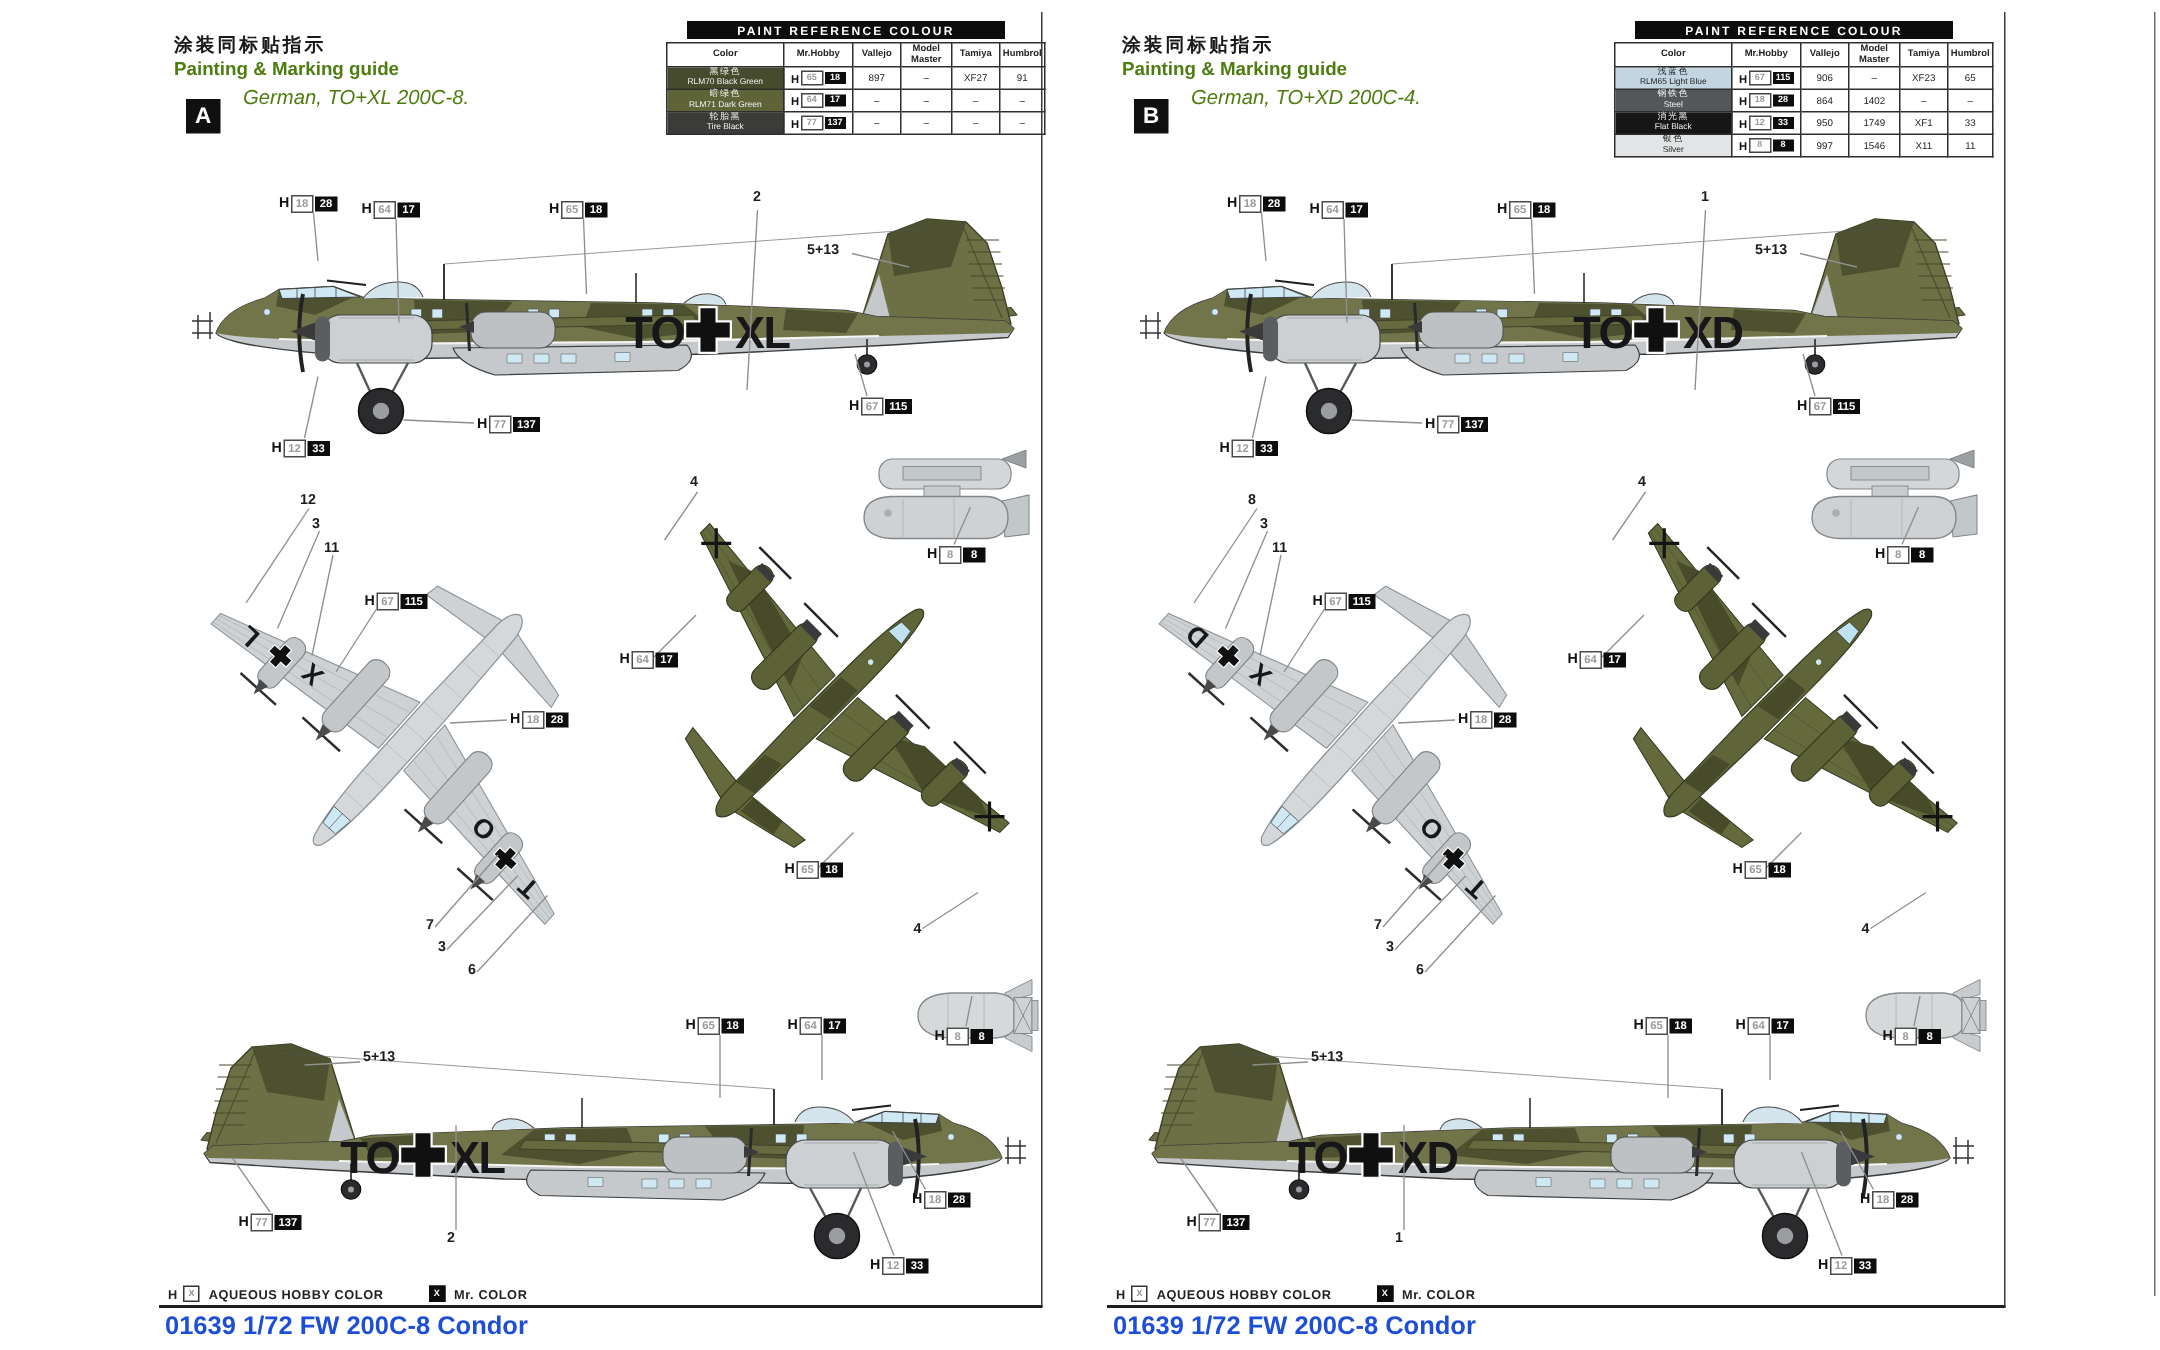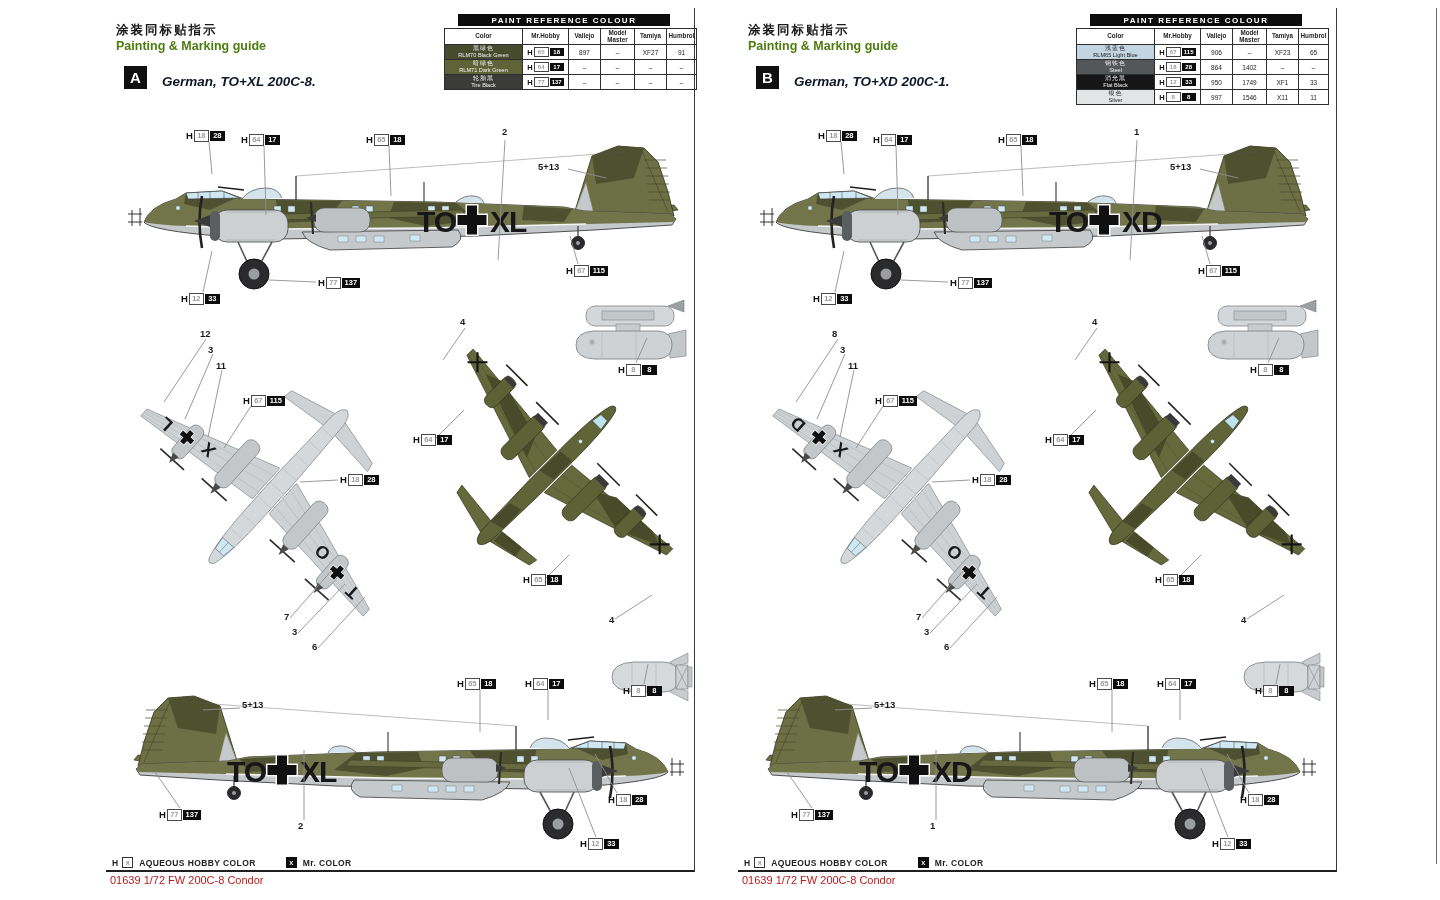--- a/index.html
+++ b/index.html
@@ -6,21 +6,21 @@
   body{width:1440px;height:900px;background:#ffffff;position:relative;overflow:hidden;
        font-family:"Liberation Sans",sans-serif;-webkit-font-smoothing:antialiased;}
   .page{position:absolute;top:8px;height:862px;background:#fff;
         border-right:1.3px solid #3a3a3a;border-bottom:2px solid #1f1f1f;}
   #panel-0{left:106px;width:588px;}
   #panel-1{left:738px;width:598px;}
   .heading-cn{position:absolute;left:10px;top:14px;font-size:12.5px;font-weight:700;color:#1a1a1a;letter-spacing:2px;}
   .heading-en{position:absolute;left:10px;top:31px;font-size:12.5px;font-weight:700;color:#4d7c0f;}
   .badge{position:absolute;left:18px;top:58px;width:23px;height:23px;background:#101010;color:#fff;
          font-size:15px;font-weight:700;display:flex;align-items:center;justify-content:center;}
-  .variant{position:absolute;left:56px;top:66px;font-size:13.5px;font-weight:700;font-style:italic;color:#0f172a;}
+  .variant{position:absolute;left:56px;top:49px;font-size:13.5px;font-weight:400;font-style:italic;color:#4d7c0f;}
   
   .ptable{position:absolute;left:338px;top:6px;width:252px;}
   .ptitle{margin-left:14px;width:212px;height:12px;background:#0d0d0d;color:#fff;font-size:8px;
           font-weight:700;letter-spacing:1.5px;display:flex;align-items:center;justify-content:center;}
   table.pt{border-collapse:collapse;width:252px;margin-top:2px;table-layout:fixed;}
   table.pt th,table.pt td{border:1px solid #2e2e2e;text-align:center;padding:0;}
   table.pt th{font-size:6.3px;font-weight:700;color:#222;height:15px;line-height:1.1;}
   table.pt td{height:14px;font-size:6.5px;color:#222;}
   td.color-cell .cn{font-size:6px;letter-spacing:1px;line-height:1.15;}
   td.color-cell .en{font-size:5.6px;line-height:1.15;}
@@ -44,21 +44,21 @@
   .artbox{position:absolute;}
   .code-text{font-family:"Liberation Sans",sans-serif;font-weight:700;font-size:30px;fill:#17171a;letter-spacing:-1px;}
   .uw{font-family:"Liberation Sans",sans-serif;font-weight:700;font-size:19px;fill:#17171a;}
   
   .legend{position:absolute;left:6px;top:849px;display:flex;align-items:center;gap:4px;}
   .lg-h{font-size:8.5px;font-weight:700;color:#222;}
   .lg-box{width:9px;height:9px;border:1px solid #333;background:#fff;color:#8f8f8f;font-size:6px;font-weight:700;
           display:inline-flex;align-items:center;justify-content:center;margin-right:2px;}
   .lg-box.dark{background:#0d0d0d;color:#fff;border-color:#0d0d0d;margin-left:26px;}
   .lg-label{font-size:8.5px;font-weight:700;color:#222;letter-spacing:.4px;}
-  .product{position:absolute;left:4px;top:866px;font-size:11px;font-weight:400;color:#b91c1c;}
+  .product{position:absolute;left:4px;top:866px;font-size:17px;font-weight:700;color:#1d4ed8;}
   .edge-line{position:absolute;left:1436px;top:8px;width:1px;height:856px;background:#6a6a6a;}
 </style>
 </head>
 <body>
 
 <svg style="position:absolute;width:0;height:0" aria-hidden="true">
   <defs>
     <g id="balkenkreuz">
       <rect x="-16" y="-6.5" width="32" height="13" fill="#fafafa"></rect>
       <rect x="-6.5" y="-16" width="13" height="32" fill="#fafafa"></rect>
@@ -439,21 +439,21 @@
     <span class="lg-box dark">X</span>
     <span class="lg-label">Mr. COLOR</span>
   </div>
   <div class="product">01639 1/72 FW 200C-8 Condor</div>
 </div>
 
 <div class="page" id="panel-1">
   <div class="heading-cn">涂装同标贴指示</div>
   <div class="heading-en">Painting &amp; Marking guide</div>
   <div class="badge">B</div>
-  <div class="variant">German, TO+XD 200C-1.</div>
+  <div class="variant">German, TO+XD 200C-4.</div>
 
   <div class="ptable">
     <div class="ptitle">PAINT REFERENCE COLOUR</div>
     <table class="pt">
       <colgroup>
           <col style="width:78px">
           <col style="width:46px">
           <col style="width:32px">
           <col style="width:34px">
           <col style="width:32px">

